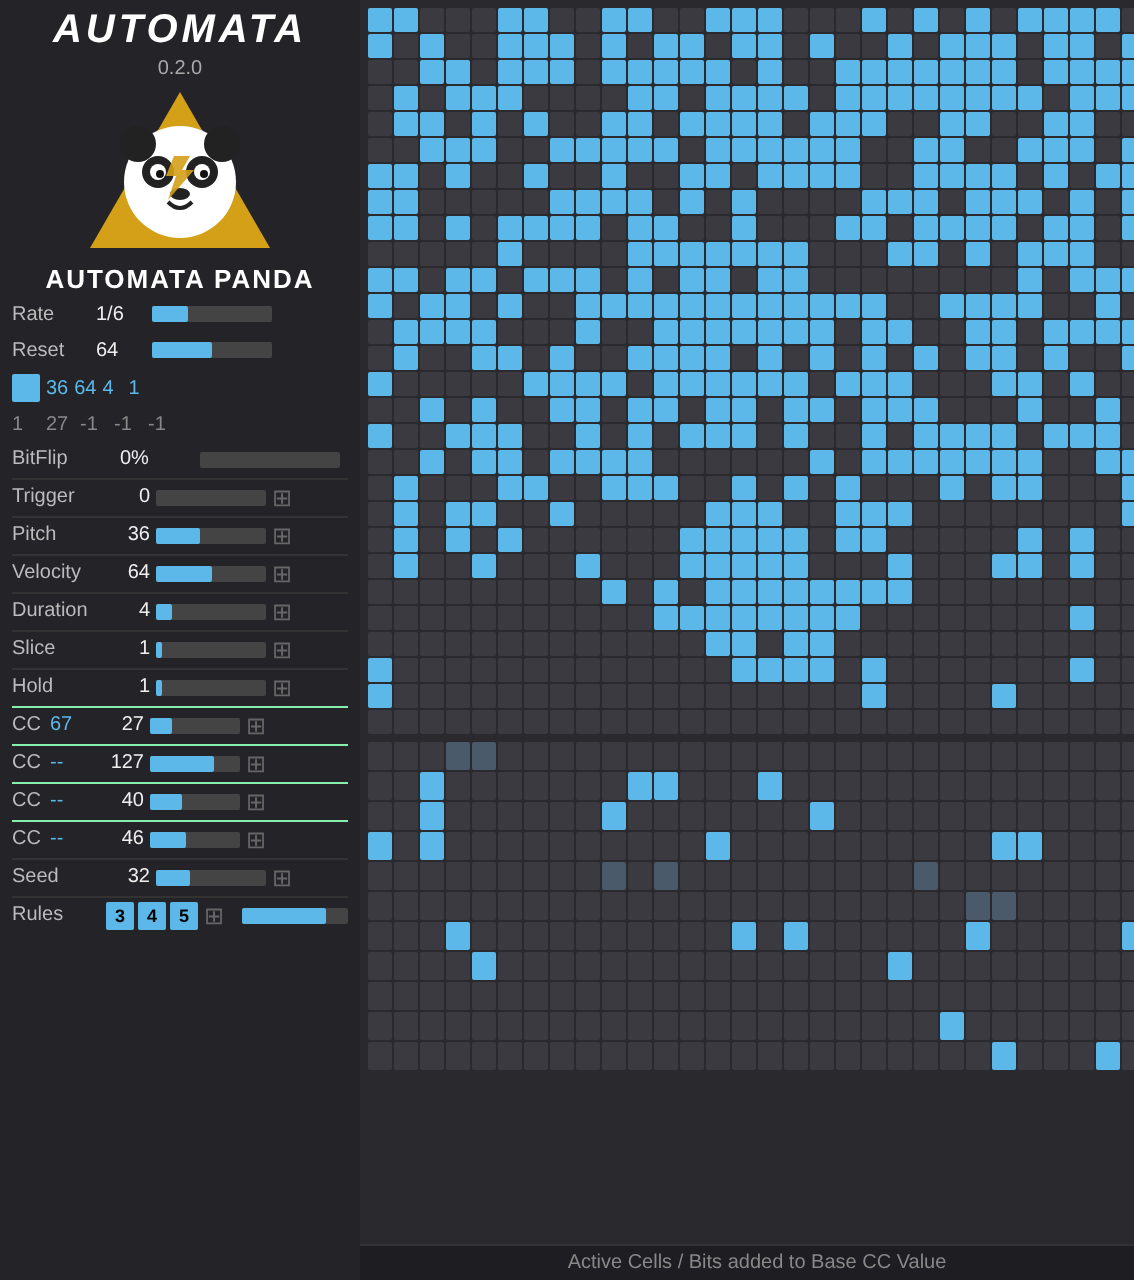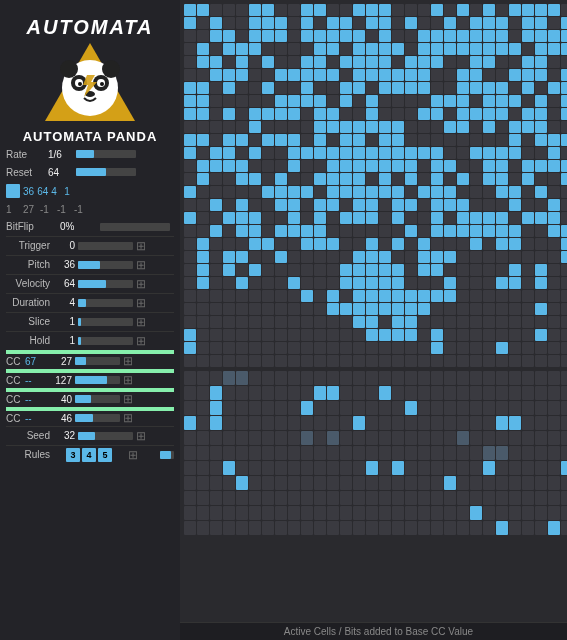--- a/index.html
+++ b/index.html
@@ -15,21 +15,21 @@
       flex-direction: row;
     }
 
     
     .left-panel {
       width: 180px;
       min-width: 180px;
       background: #232328;
       display: flex;
       flex-direction: column;
-      padding: 16px 6px;
+      padding: 4px 6px;
       gap: 2px;
     }
 
     .app-title {
       color: #fff;
       font-size: 20px;
       font-weight: bold;
       text-align: center;
       letter-spacing: 2px;
       font-style: italic;
@@ -163,21 +163,20 @@
       align-items: center;
       gap: 3px;
       height: 17px;
       border-top: 1px solid #333;
       padding-top: 1px;
     }
     .seq-label {
       color: #bbb;
       min-width: 44px;
       font-size: 10px;
-      text-align: right;
     }
     .seq-value {
       color: #eee;
       min-width: 22px;
       font-size: 10px;
       text-align: right;
     }
     .seq-bar-area {
       flex: 1;
       height: 8px;
@@ -196,21 +195,21 @@
       font-size: 12px;
       cursor: pointer;
       min-width: 14px;
     }
 
     .cc-row {
       display: flex;
       align-items: center;
       gap: 3px;
       height: 17px;
-      border-top: 4px solid #86efac;
+      border-top: 1px solid #86efac;
       padding-top: 1px;
     }
     .cc-label {
       color: #bbb;
       font-size: 10px;
       min-width: 16px;
     }
     .cc-num {
       color: #5bb8e8;
       font-size: 10px;
@@ -239,21 +238,21 @@
       display: flex;
       align-items: center;
       gap: 3px;
       height: 17px;
       border-top: 1px solid #333;
       padding-top: 1px;
     }
     .rules-row {
       display: flex;
       align-items: center;
-      gap: 16px;
+      gap: 3px;
       height: 17px;
       border-top: 1px solid #333;
       padding-top: 1px;
     }
     .rules-boxes {
       display: flex;
       gap: 2px;
     }
     .rules-box {
       width: 14px;
@@ -332,20 +331,21 @@
       font-size: 10px;
       color: #888;
       border-top: 1px solid #333;
     }
   </style>
 </head>
 <body>
 
 <div class="left-panel">
   <div class="app-title">AUTOMATA</div>
+  <div class="app-version">0.2.0</div>
 
   <div class="logo-area">
     <div class="panda-logo">
       <div class="triangle"></div>
       <div style="position:absolute;top:14px;left:50%;transform:translateX(-50%);z-index:2;">
         <svg width="62" height="62" viewBox="0 0 62 62">
 
           <circle cx="31" cy="31" r="28" fill="white"></circle>
 
           <circle cx="10" cy="12" r="9" fill="#222"></circle>

